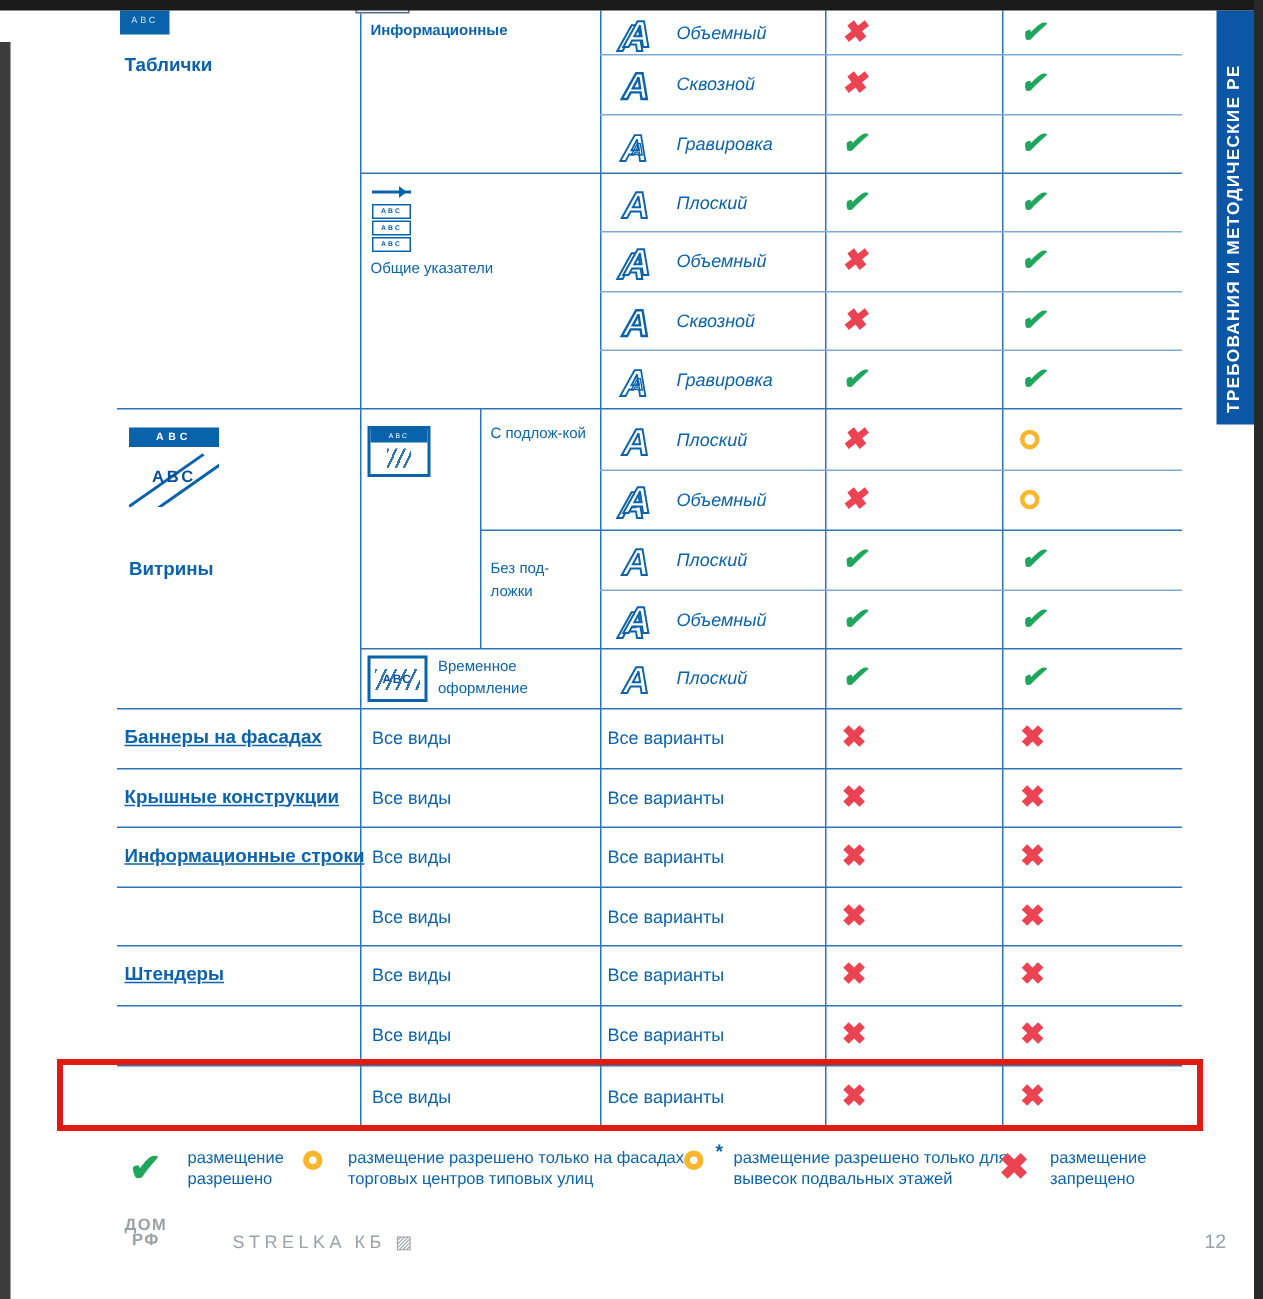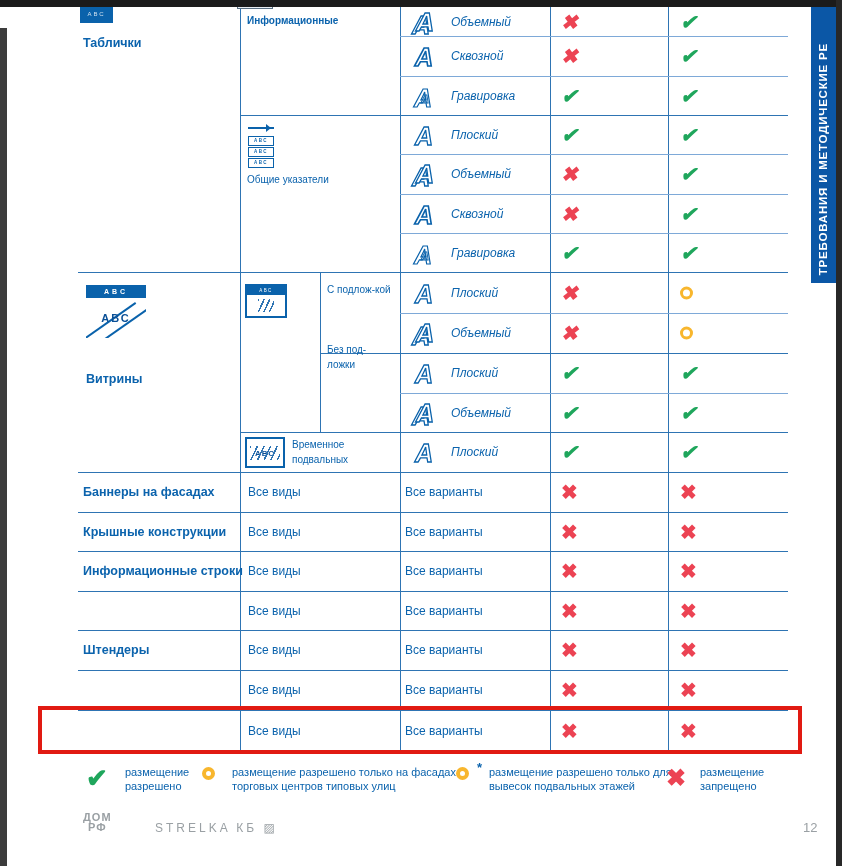--- a/index.html
+++ b/index.html
@@ -33,21 +33,21 @@
   .m1 { position:absolute; left:561px; top:50%; transform:translateY(-50%); }
   .m2 { position:absolute; left:680px; top:50%; transform:translateY(-50%); }
   .mark { font-size:20px; font-weight:bold; line-height:20px; }
   .mark-check  { color:#1fa65c; }
   .mark-cross  { color:#ec4353; }
   .mark-circle { display:inline-block; width:13px; height:13px; border:3.5px solid #f8b62d; border-radius:50%; }
 
   
   .srow { position:absolute; left:0; width:788px; }
   .srow .c-cat { position:absolute; left:83px; top:50%; transform:translateY(-50%); width:160px;
-                 font-size:12.5px; font-weight:bold; color:#0b63ad; line-height:15px; }
+                 font-size:12.5px; font-weight:bold; color:#0b63ad; line-height:15px;text-decoration:underline; }
   .srow .c-kind { position:absolute; left:248px; top:50%; transform:translateY(-50%); font-size:12px; color:#0b63ad; }
   .srow .c-var  { position:absolute; left:405px; top:50%; transform:translateY(-50%); font-size:12px; color:#0b63ad; }
 
   
   .plate-icon { position:absolute; left:80px; top:7px; width:33px; height:16px; background:#0a62ab;
                 color:#cfe0ef; font-size:6px; letter-spacing:2px; text-align:center; line-height:14px; z-index:1;}
   .partial-icon { position:absolute; left:237px; top:0; width:36px; height:9px; border:1px solid #5a6f82;
                 background:#e8eef4; overflow:hidden; z-index:1; font-size:4px; color:#0a62ab; text-align:center;}
   .wayfind-icon { position:absolute; left:248px; top:127px; width:26px; }
   .wayfind-icon .arr { height:8px; position:relative; border-top:2px solid #0a62ab; }
@@ -165,27 +165,27 @@
       <div class="abc">АВС</div>
     </div>
   </div>
   <div class="cat" style="left:86px; top:345px;margin-top:27px;">Витрины</div>
 
   <div class="perm-icon">
     <div class="hdr">АВС</div>
     <div class="hatch"></div>
   </div>
   <div class="txt" style="left:327px; top:282px; width:64px;">С подлож-кой</div>
-  <div class="txt" style="left:327px; top:342px; width:60px;">Без под-ложки</div>
+  <div class="txt" style="left:327px; top:372px; width:60px;">Без под-ложки</div>
 
   <div class="temp-icon">
     <div class="abc">АВС</div>
     <div class="hatch"></div>
   </div>
-  <div class="txt" style="left:292px; top:437px; width:95px;">Временное подвальных</div>
+  <div class="txt" style="left:292px; top:437px; width:95px;">Временное оформление</div>
 
   <div class="trow" style="top:7px; height:29px;">
     <svg class="aicon" width="34" height="30">
         <use href="#a-volume"></use>
       </svg>
     <span class="tlabel">Объемный</span>
     <span class="mark m1 mark-cross">✖</span>
     <span class="mark m2 mark-check">✔</span>
   </div>
   <div class="trow" style="top:36px; height:40px;">

